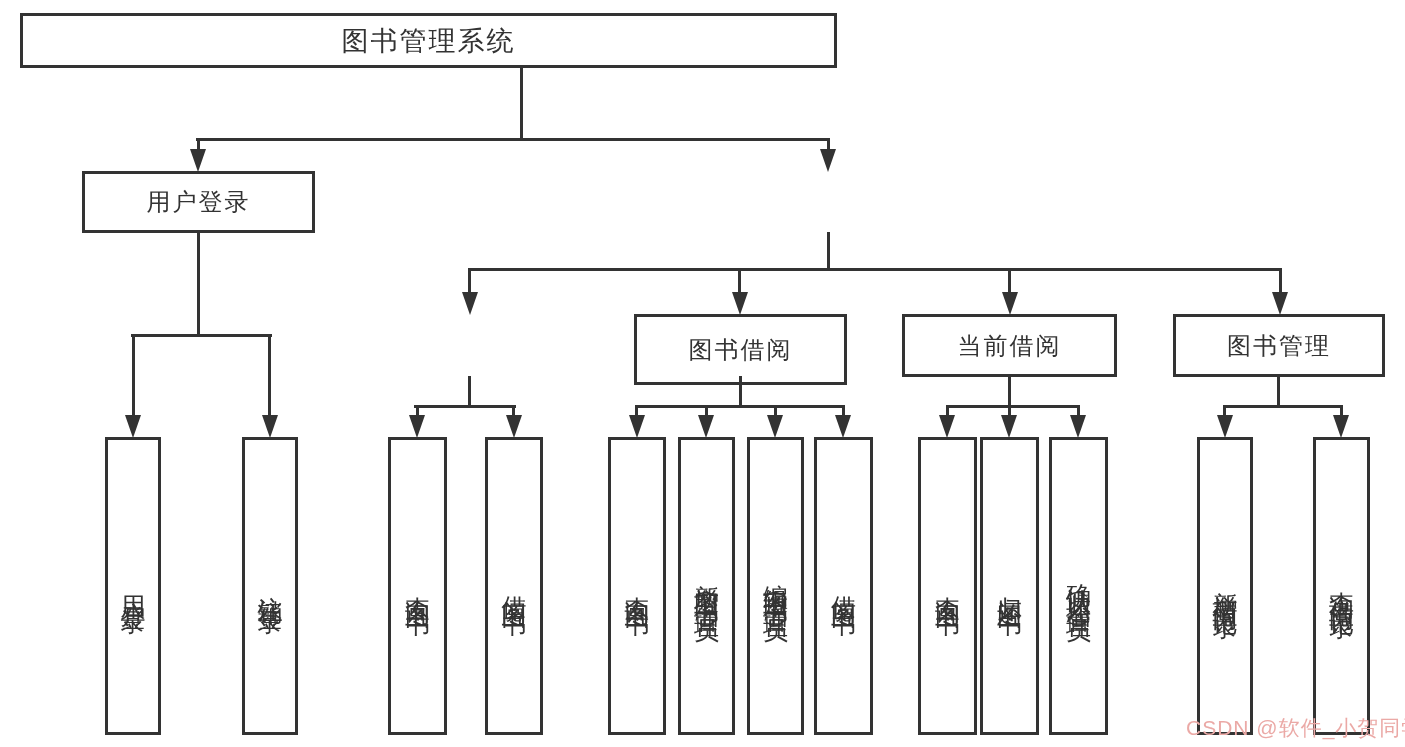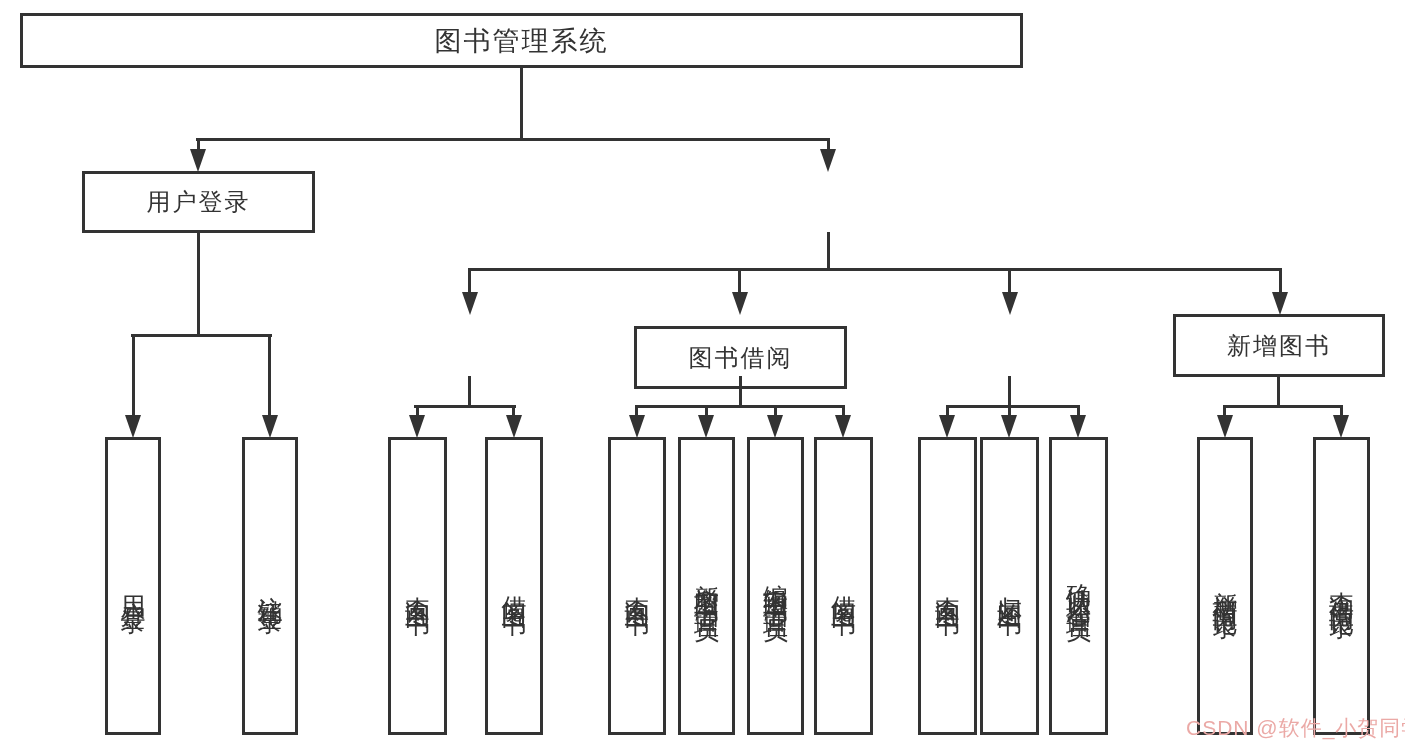--- a/index.html
+++ b/index.html
@@ -49,21 +49,21 @@
     color: #eba9a6;
     z-index: 10;
     white-space: nowrap;
   }
 </style>
 </head>
 <body>
 
 <div id="stage">
 
-  <div class="box title" style="left:20px;top:13px;width:1003px;height:55px">
+  <div class="box title" style="left:20px;top:13px;width:817px;height:55px">
     <span>图书管理系统</span>
   </div>
 
   <div class="vl" style="left:520px;top:65px;height:76px"></div>
   <div class="hl" style="left:196px;top:138px;width:634px"></div>
   <div class="vl" style="left:197px;top:138px;height:16px"></div>
   <div class="vl" style="left:827px;top:138px;height:16px"></div>
   <div class="ar" style="left:190px;top:149px"></div>
   <div class="ar" style="left:820px;top:149px"></div>
 
@@ -82,25 +82,28 @@
   <div class="hl" style="left:468px;top:268px;width:814px"></div>
   <div class="vl" style="left:468px;top:268px;height:28px"></div>
   <div class="vl" style="left:738px;top:268px;height:28px"></div>
   <div class="vl" style="left:1008px;top:268px;height:28px"></div>
   <div class="vl" style="left:1279px;top:268px;height:28px"></div>
   <div class="ar" style="left:462px;top:292px"></div>
   <div class="ar" style="left:732px;top:292px"></div>
   <div class="ar" style="left:1002px;top:292px"></div>
   <div class="ar" style="left:1272px;top:292px"></div>
 
-  <div class="box h" style="left:634px;top:326px;width:213px;height:63px">
+  <div class="box h" style="left:634px;top:314px;width:213px;height:71px">
     <span>图书借阅</span>
   </div>
+  <div class="box h" style="left:902px;top:314px;width:215px;height:63px">
+    <span>当前借阅</span>
+  </div>
   <div class="box h" style="left:1173px;top:314px;width:212px;height:63px">
-    <span>新增图书</span>
+    <span>图书管理</span>
   </div>
 
   <div class="vl" style="left:468px;top:376px;height:31px"></div>
   <div class="hl" style="left:414px;top:405px;width:102px"></div>
   <div class="vl" style="left:416px;top:405px;height:14px"></div>
   <div class="vl" style="left:512px;top:405px;height:14px"></div>
   <div class="ar" style="left:409px;top:415px"></div>
   <div class="ar" style="left:506px;top:415px"></div>
 
   <div class="vl" style="left:739px;top:376px;height:31px"></div>

